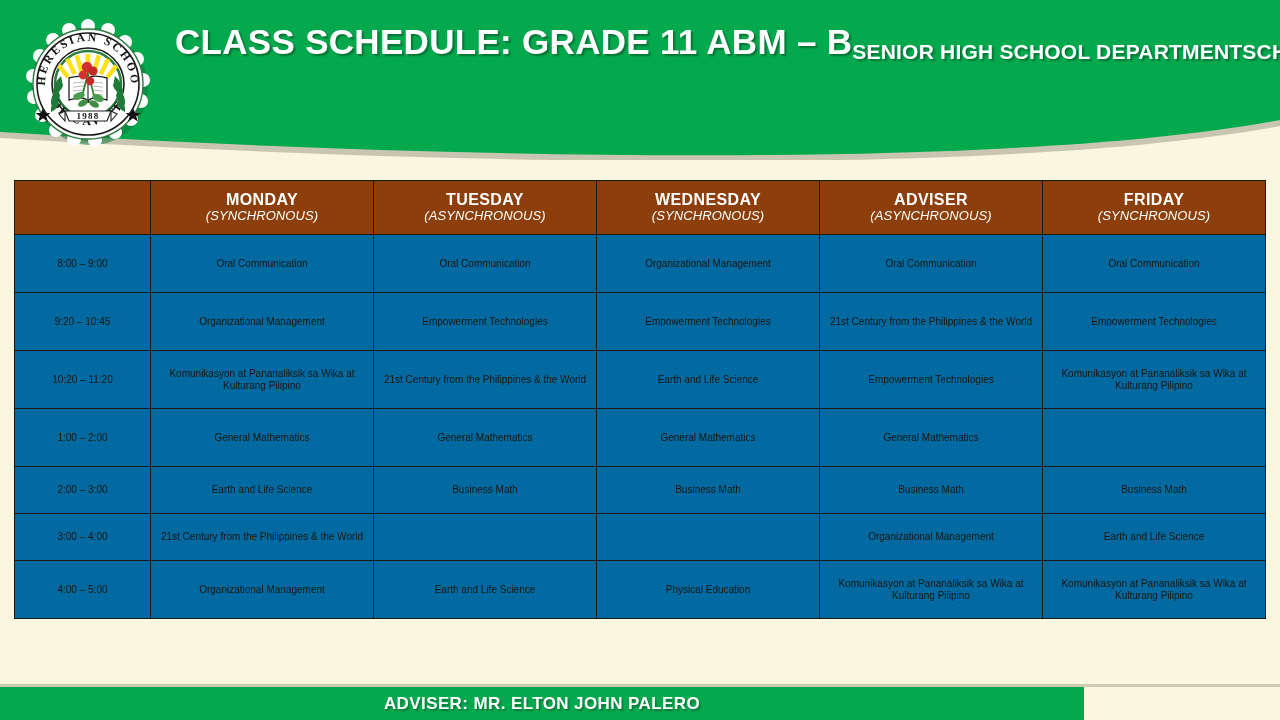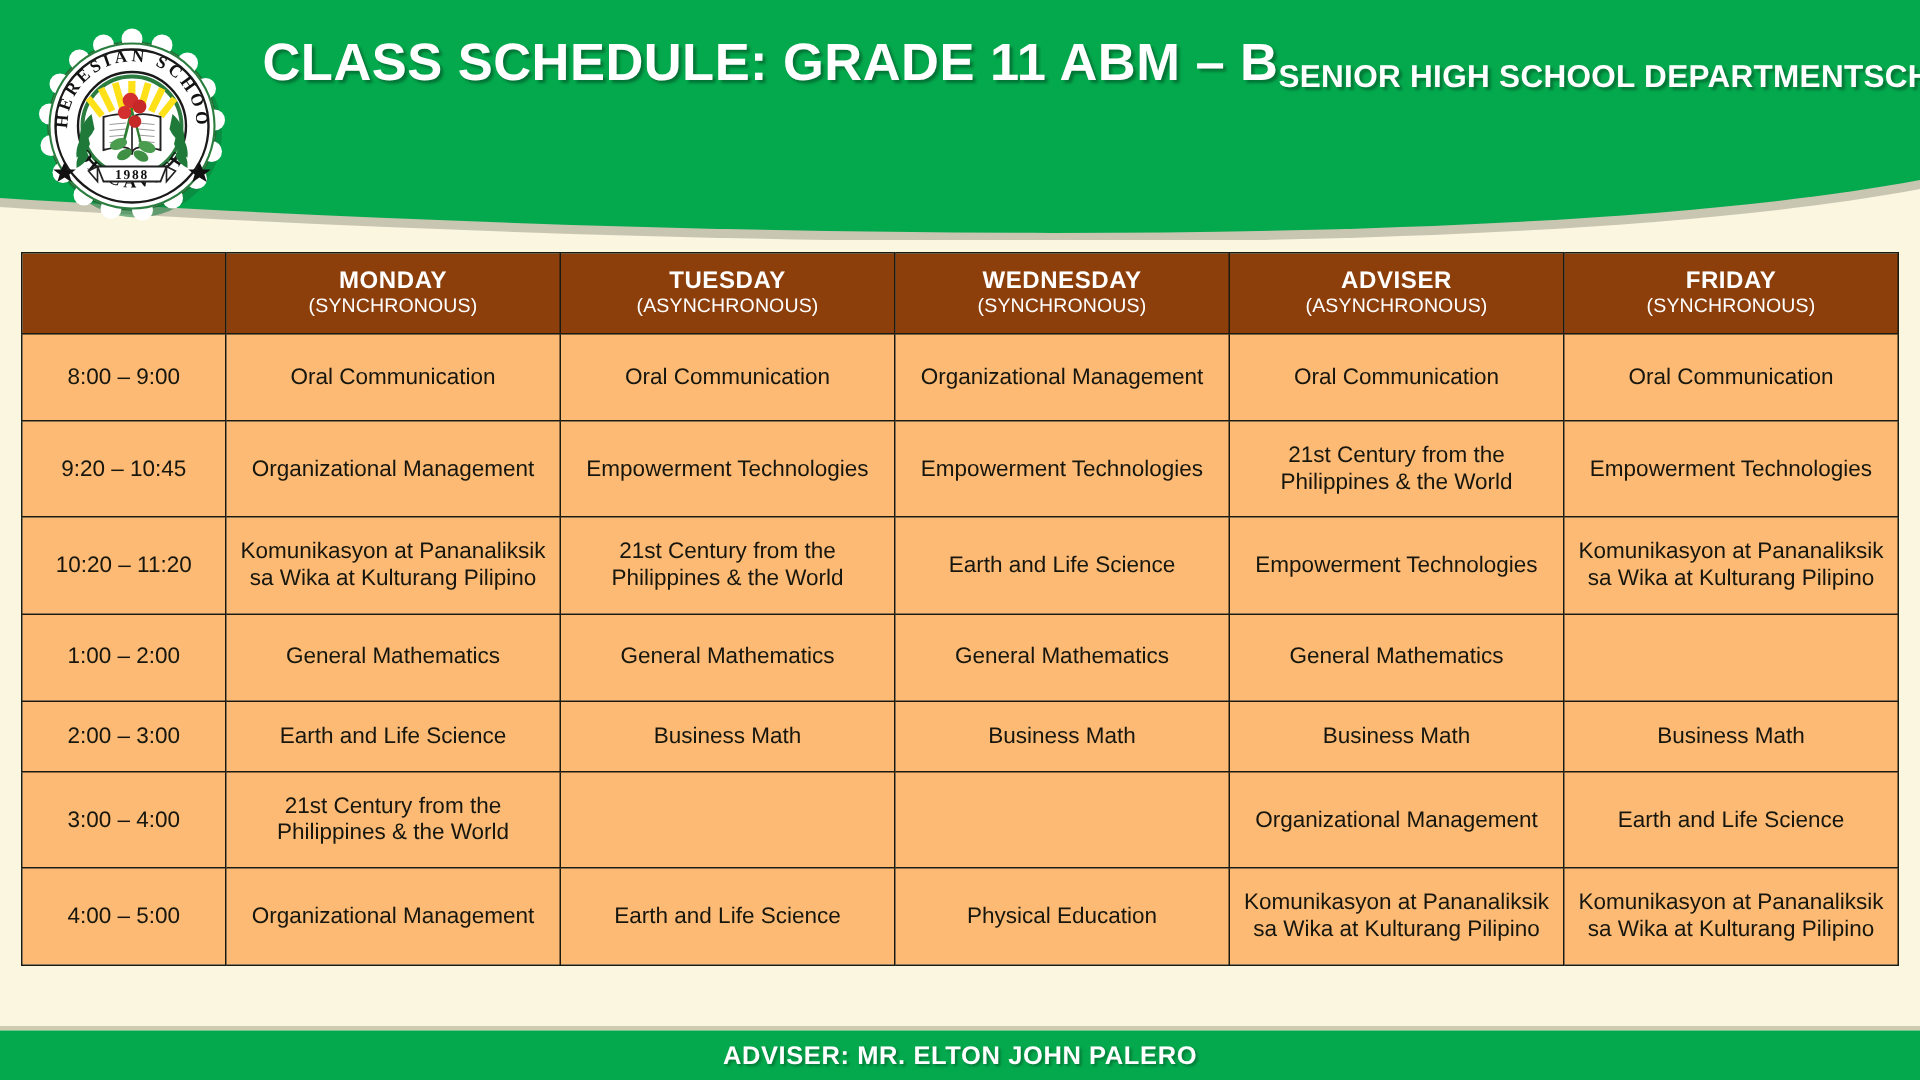--- a/index.html
+++ b/index.html
@@ -51,21 +51,21 @@
   .title-sub {
     font-size:21px; font-weight:bold; color:#ffffff;
     letter-spacing:0.2px; line-height:1.25; margin-top:21px;
     text-shadow:2px 2px 2px rgba(0,0,0,0.32);
     white-space:nowrap;
   }
 
   
   .table-wrap {
     position:absolute;
-    left:14px; top:168px;
+    left:14px; top:180px;
     width:1252px;
   }
   table.schedule {
     border-collapse:collapse;
     width:1252px;
     table-layout:fixed;
     background:#FCF8E0;
   }
   table.schedule th, table.schedule td {
     border:1.5px solid #1a1a10;
@@ -79,48 +79,48 @@
     padding:4px 2px;
   }
   .th-day {
     display:block;
     font-size:16px; font-weight:bold;
     letter-spacing:0.4px; line-height:1.12;
   }
   .th-mode {
     display:block;
     font-size:13px; font-weight:normal;
-    letter-spacing:0.1px; line-height:1.15;
+    letter-spacing:0.1px; line-height:1.15;font-style:italic;
   }
   col.c-time { width:136px; }
   col.c-day  { width:223px; }
 
   table.schedule tbody td {
-    background:#fdba74;
+    background:#0369a1;
     color:#16160e;
-    font-size:15px;
+    font-size:10px;
     line-height:1.18;
-    padding:14px 8px;
+    padding:4px 8px;
   }
   td.time-cell {
     font-size:16px;
     color:#16160e;
   }
   tr.r-tall td { height:58px; }
   tr.r-short td { height:47px; }
 
   
   .footer-line {
     position:absolute; left:0; top:684px;
     width:1280px; height:3px;
     background:#cfcbb0;
   }
   .footer-bar {
     position:absolute; left:0; top:687px;
-    width:1280px; height:33px;
+    width:1084px; height:33px;
     background:#04A94D;
     display:flex; align-items:center; justify-content:center;
   }
   .footer-text {
     font-size:17px; font-weight:bold; color:#ffffff;
     letter-spacing:0.4px;
     text-shadow:1.5px 1.5px 2px rgba(0,0,0,0.3);
   }
 </style>
 </head>

